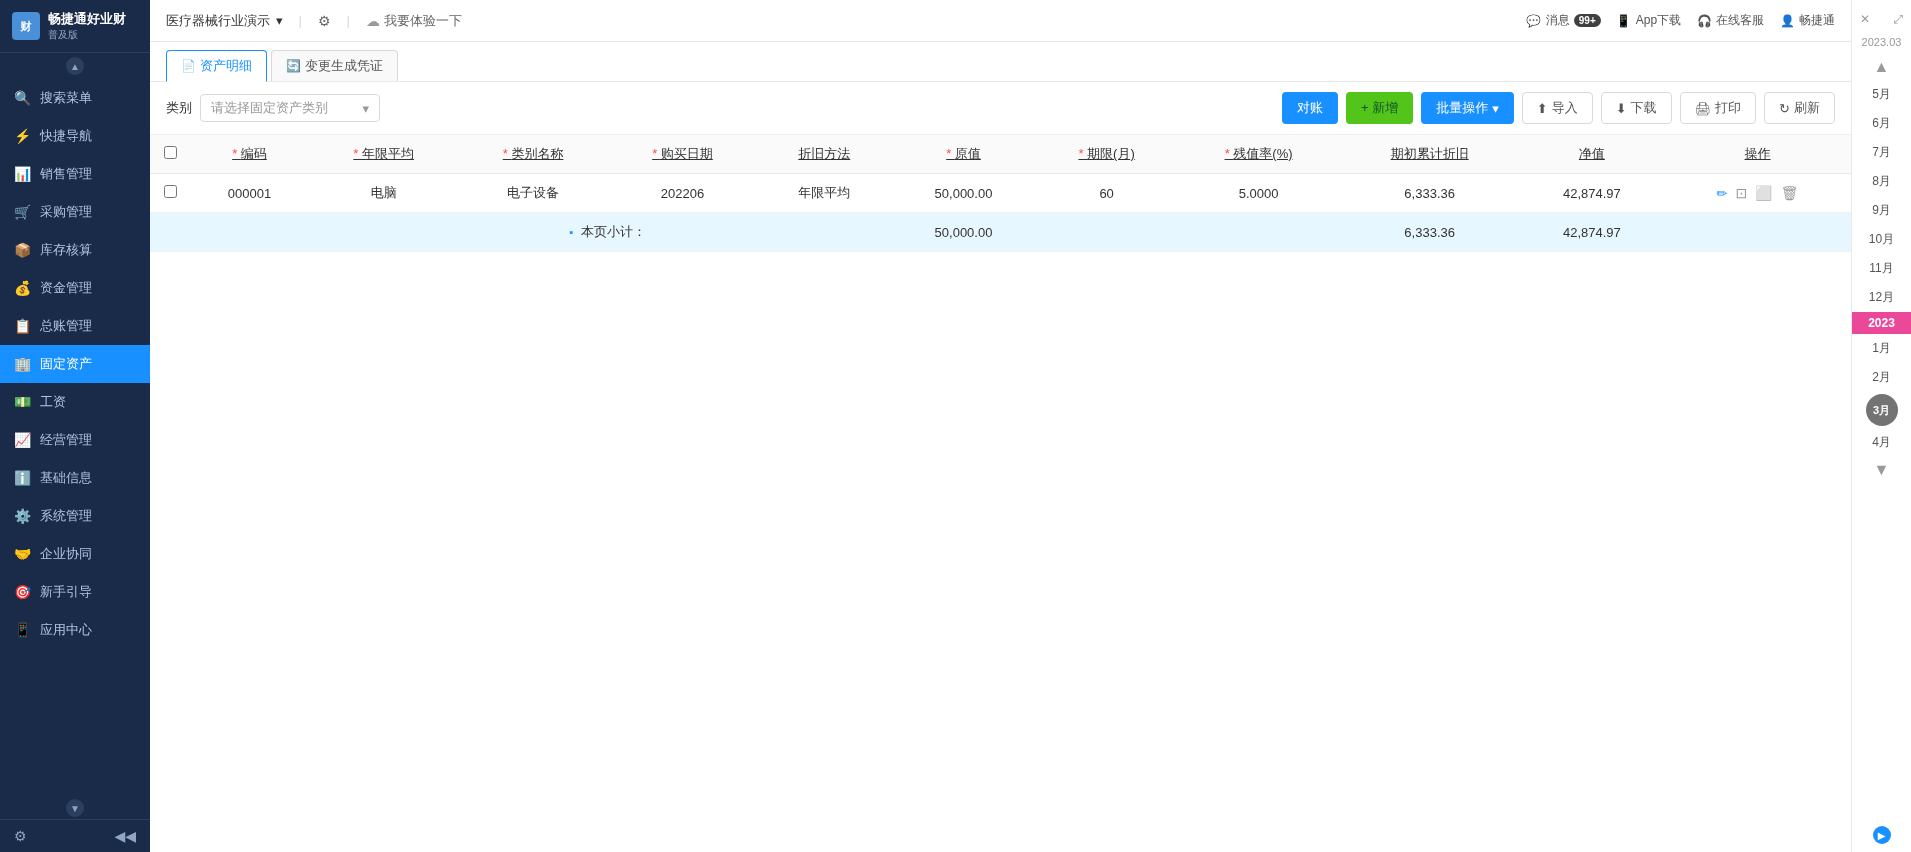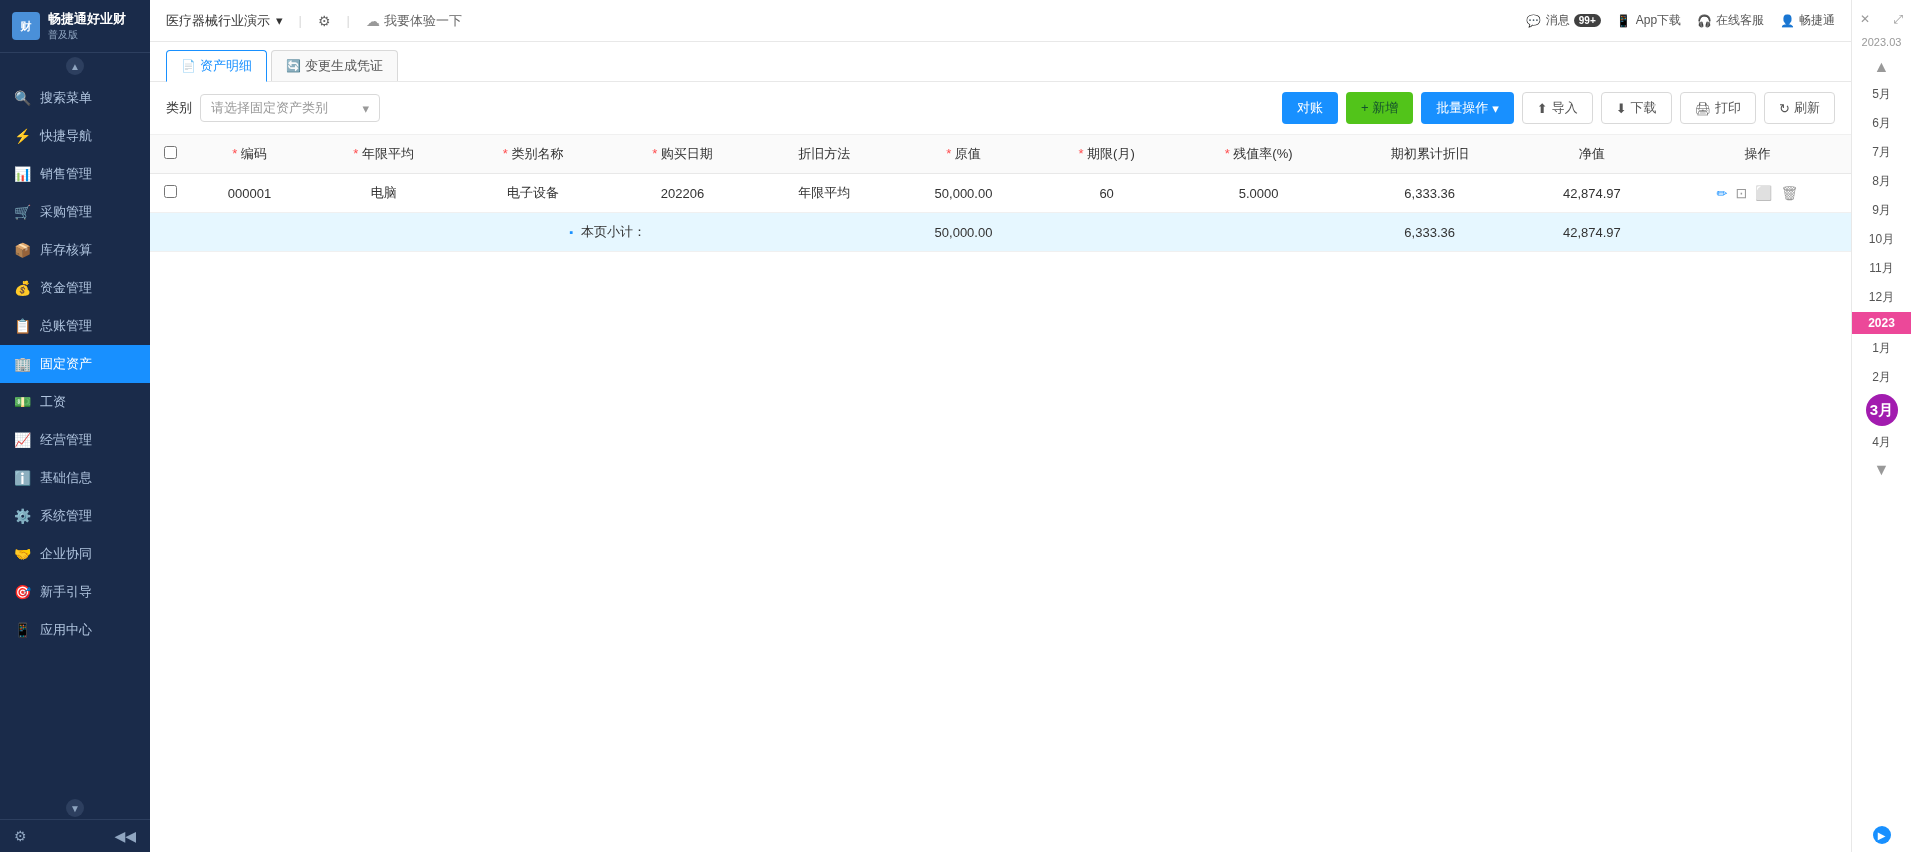--- a/index.html
+++ b/index.html
@@ -254,20 +254,21 @@
     }
     .data-table th {
       background: #fafafa;
       border-bottom: 1px solid #e8e8e8;
       padding: 10px 12px;
       font-weight: normal;
       color: #333;
       font-size: 13px;
       white-space: nowrap;
       text-align: center;
+      text-decoration: underline;
     }
     .data-table th.required::before { content: '* '; color: #ff4d4f; }
     .data-table td {
       border-bottom: 1px solid #f0f0f0;
       padding: 10px 12px;
       color: #333;
       font-size: 13px;
       text-align: center;
     }
     .subtotal-row td { background: #e6f7ff; }
@@ -587,21 +588,21 @@
   <div class="month-item">8月</div>
   <div class="month-item">9月</div>
   <div class="month-item">10月</div>
   <div class="month-item">11月</div>
   <div class="month-item">12月</div>
 
   <div style="width:100%; background:#ec4899; color:white; text-align:center; padding:4px; font-size:12px; font-weight:bold;">2023</div>
 
   <div class="month-item">1月</div>
   <div class="month-item">2月</div>
-  <div style="background:#a21caf; color:white; border-radius:50%; width:32px; height:32px; display:flex; align-items:center; justify-content:center; margin:2px auto; cursor:pointer; font-size:15px; font-weight:bold;">3月</div>
+  <div style="background:#737373; color:white; border-radius:50%; width:32px; height:32px; display:flex; align-items:center; justify-content:center; margin:2px auto; cursor:pointer; font-size:11px; font-weight:bold;">3月</div>
   <div class="month-item">4月</div>
 
   <div class="panel-down-btn">▼</div>
 
   <div style="margin-top: auto; padding: 8px 0;">
     <div style="width:18px; height:18px; background:#1890ff; border-radius:50%; margin:0 auto; display:flex; align-items:center; justify-content:center; cursor:pointer;">
       <span style="color:white; font-size:10px;">▶</span>
     </div>
   </div>
 </div>

